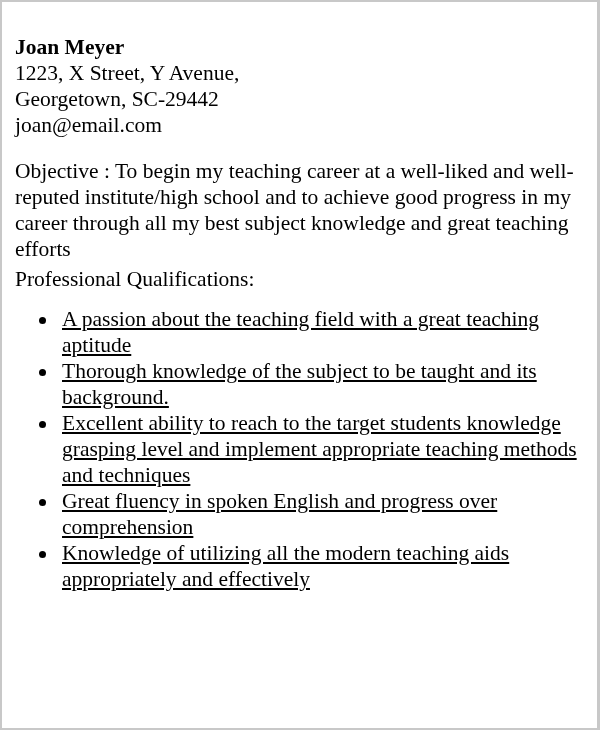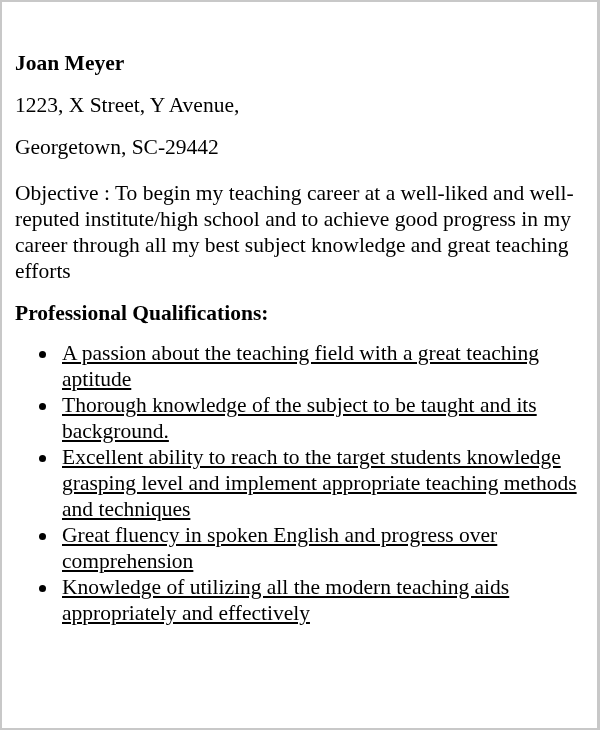--- a/index.html
+++ b/index.html
@@ -10,41 +10,42 @@
     box-sizing: border-box;
     border: 2px solid #c8c8c8;
     border-right-width: 3px;
     background: #fff;
     color: #000;
     font-family: "Liberation Serif", "DejaVu Serif", serif;
     font-size: 21.5px;
     line-height: 26px;
   }
   .content { position: absolute; left: 13px; top: 32px; width: 575px; }
-  .contact div { white-space: nowrap; margin-top: 16px; }
+  .contact div { white-space: nowrap; }
   .name { font-weight: bold; }
   .objective { margin-top: 20px; }
   .objective .label { font-weight: normal; }
-  .section-title { font-weight: bold; margin-top: 16px; }
+  .section-title { font-weight: normal; margin-top: 4px; }
   ul.quals { list-style: none; margin: 14px 0 0 0; padding: 0 0 0 47px; }
   ul.quals li { position: relative; text-decoration: underline; }
   ul.quals li .bullet {
     position: absolute; left: -23px; top: 11px;
     width: 7px; height: 7px; border-radius: 50%; background: #000;
   }
 </style>
 </head>
 <body>
 
 <div class="page">
   <div class="content">
     <div class="contact">
       <div class="name">Joan Meyer</div>
       <div>1223, X Street, Y Avenue,</div>
       <div>Georgetown, SC-29442</div>
+      <div>joan@email.com</div>
     </div>
 
     <div class="objective">
       <span class="label">Objective :</span>
       <span>To begin my teaching career at a well-liked and well-reputed institute/high school and to achieve good progress in my career through all my best subject knowledge and great teaching efforts</span>
     </div>
 
     <div class="section-title">Professional Qualifications:</div>
 
     <ul class="quals">

